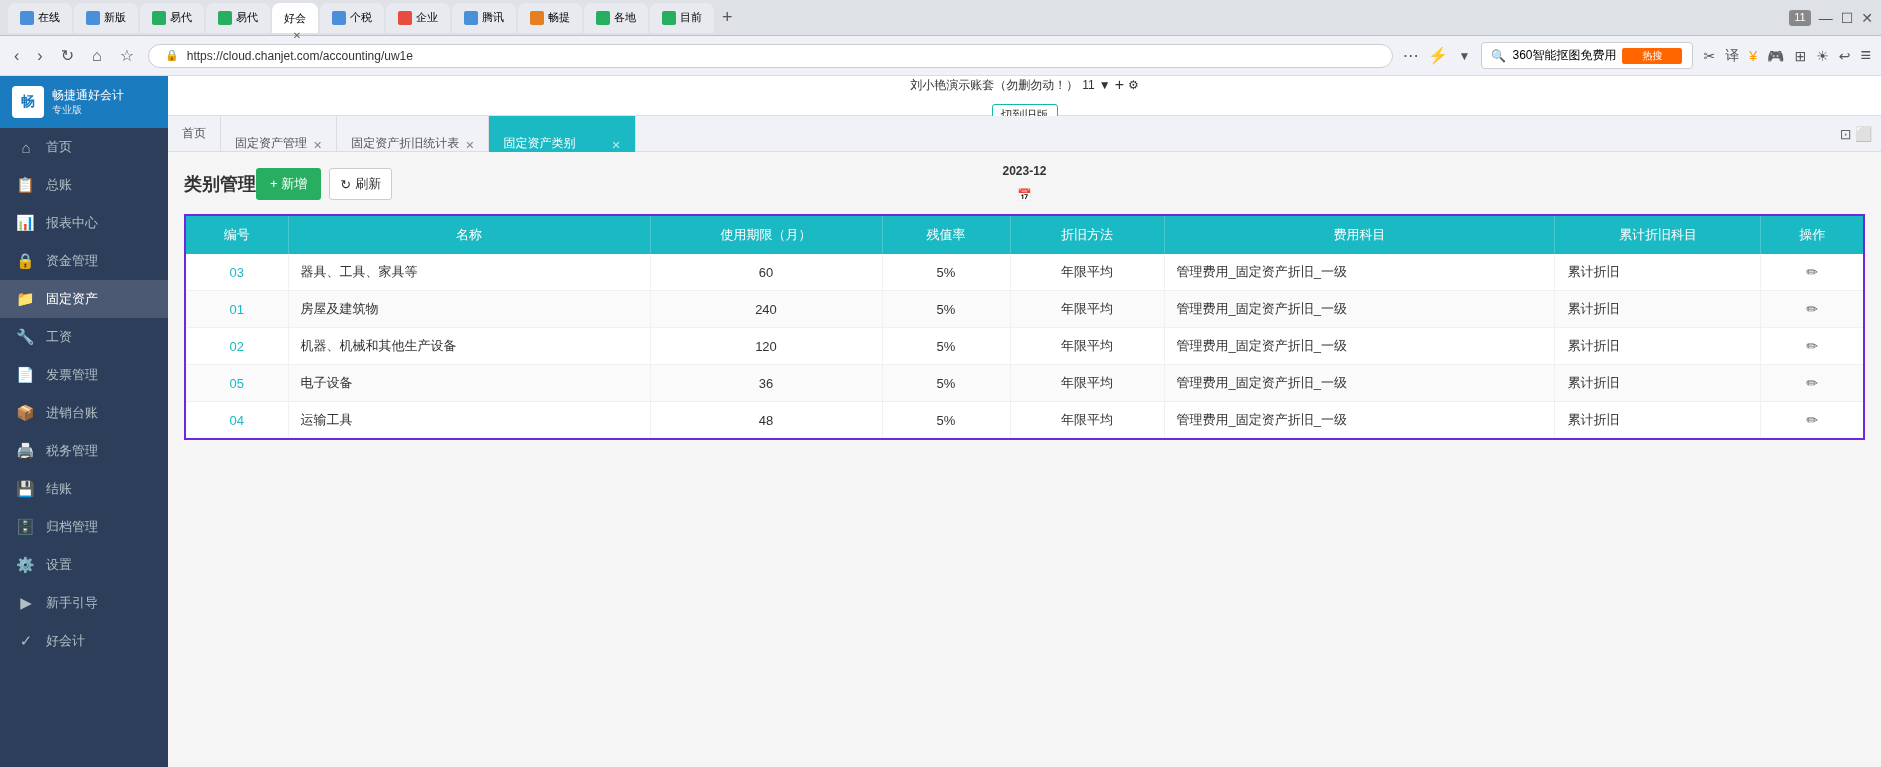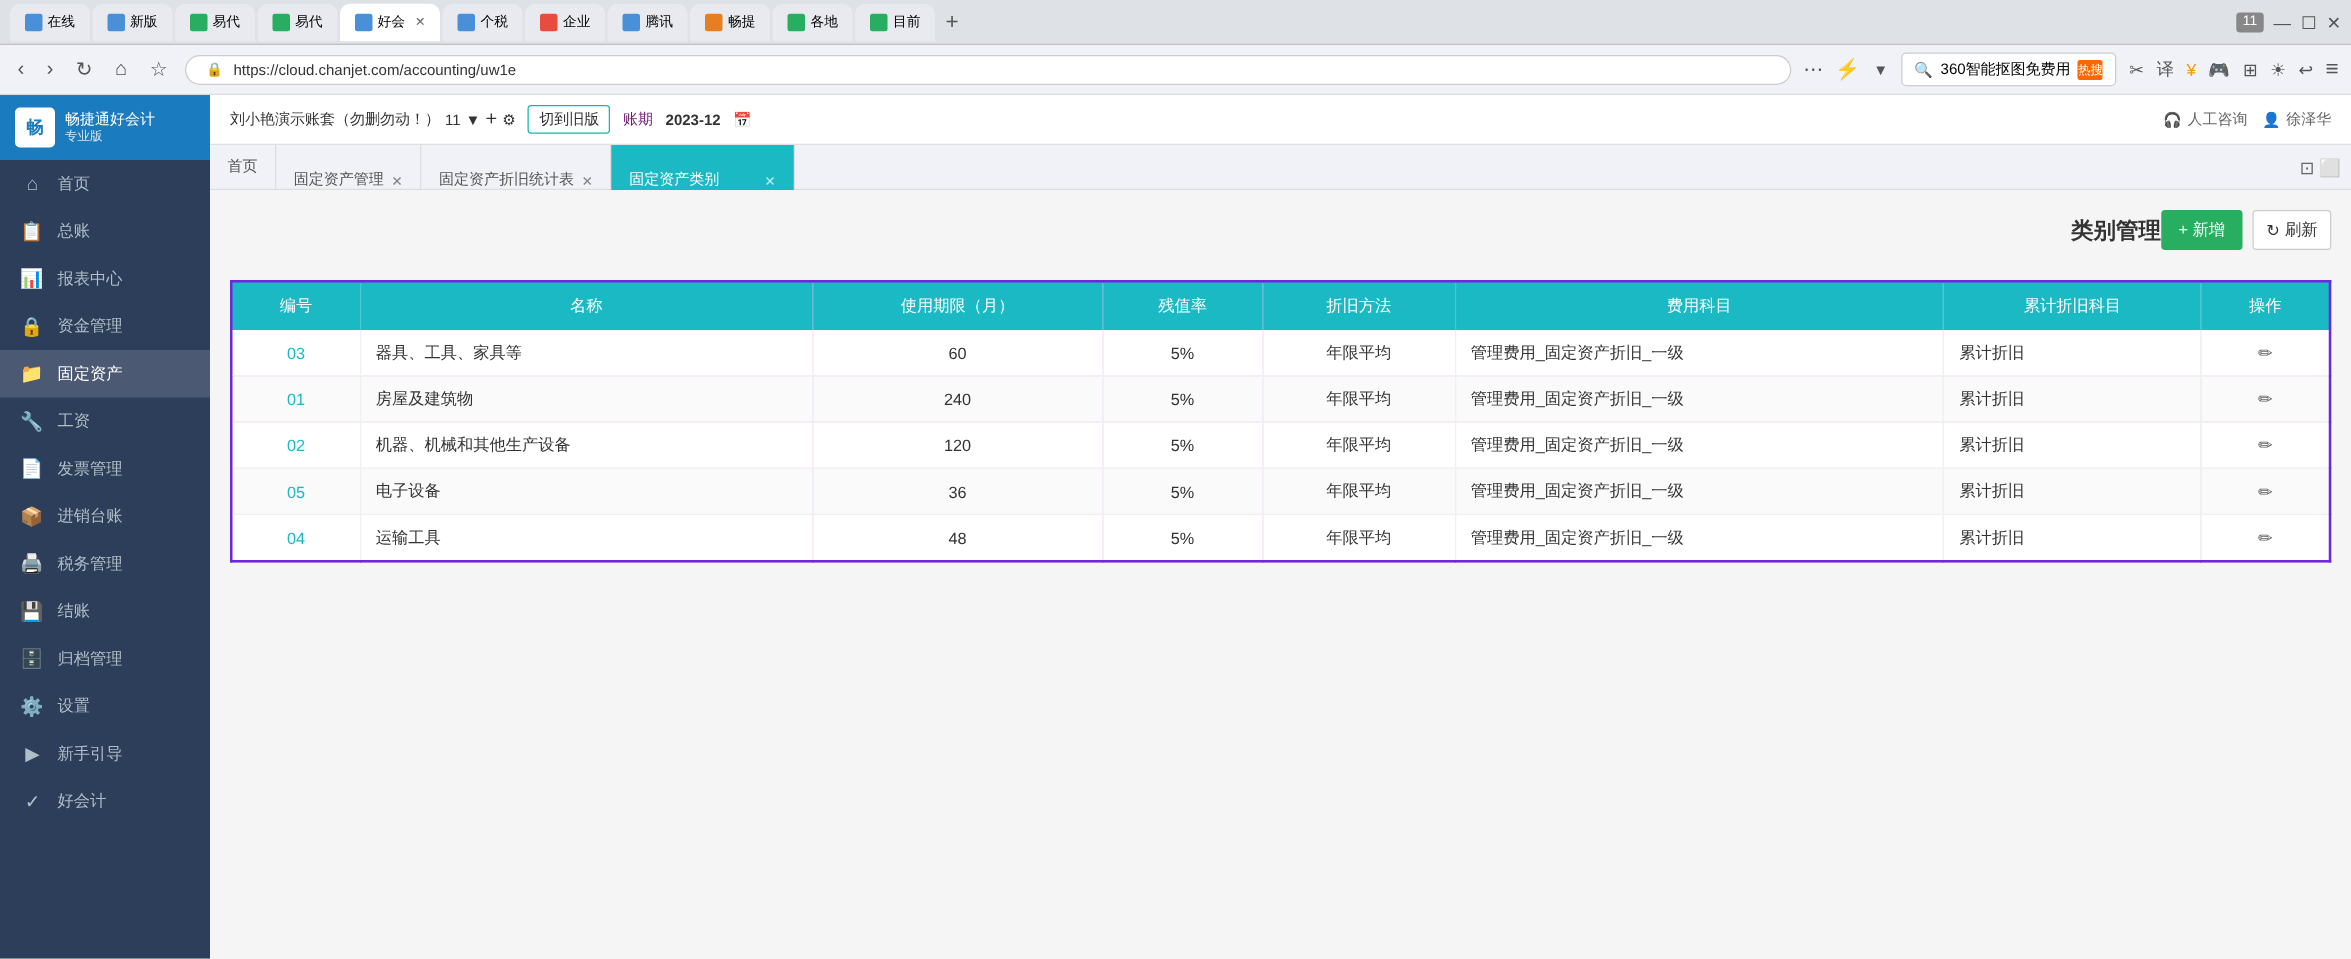--- a/index.html
+++ b/index.html
@@ -28,20 +28,21 @@
       font-size: 11px;
       display: flex;
       align-items: center;
       gap: 4px;
       height: 30px;
       white-space: nowrap;
       cursor: pointer;
     }
     .browser-tab.active {
       background: #fff;
+      flex-direction: column;
     }
     .browser-tab .tab-close {
       font-size: 10px;
       color: #666;
       margin-left: 4px;
     }
     .browser-tab .tab-icon {
       width: 14px;
       height: 14px;
       border-radius: 2px;
@@ -87,21 +88,21 @@
     .search-box {
       background: #fff;
       border: 1px solid #ccc;
       border-radius: 4px;
       padding: 4px 10px;
       font-size: 12px;
       display: flex;
       align-items: center;
       gap: 6px;
     }
-    .hot-tag { background: #ff6600; color: #fff; font-size: 10px; padding: 1px 0; border-radius: 2px; }
+    .hot-tag { background: #ff6600; color: #fff; font-size: 10px; padding: 1px 20px; border-radius: 2px; }
 
     
     .app-layout {
       display: flex;
       height: calc(767px - 76px);
     }
 
     
     .sidebar {
       width: 168px;
@@ -159,20 +160,21 @@
     
     .app-header {
       background: #fff;
       border-bottom: 1px solid #e0e0e0;
       height: 40px;
       display: flex;
       align-items: center;
       padding: 0 16px;
       gap: 10px;
       font-size: 12px;
+      flex-direction: column;
     }
     .user-info { color: #333; display: flex; align-items: center; gap: 4px; }
     .btn-switch {
       border: 1px solid #14b8a6;
       border-radius: 3px;
       padding: 2px 8px;
       font-size: 12px;
       cursor: pointer;
       background: #fff;
       color: #333;
@@ -218,22 +220,22 @@
     .content-area {
       flex: 1;
       padding: 16px;
       overflow-y: auto;
     }
 
     
     .page-header {
       display: flex;
       align-items: center;
-      justify-content: flex-end;
-      margin-bottom: 24px;
+      justify-content: flex-start;
+      margin-bottom: 14px;
     }
     .page-title {
       font-size: 18px;
       font-weight: bold;
       color: #333;
     }
     .header-actions { display: flex; gap: 8px; }
     .btn-add {
       background: #27ae60;
       color: #fff;

